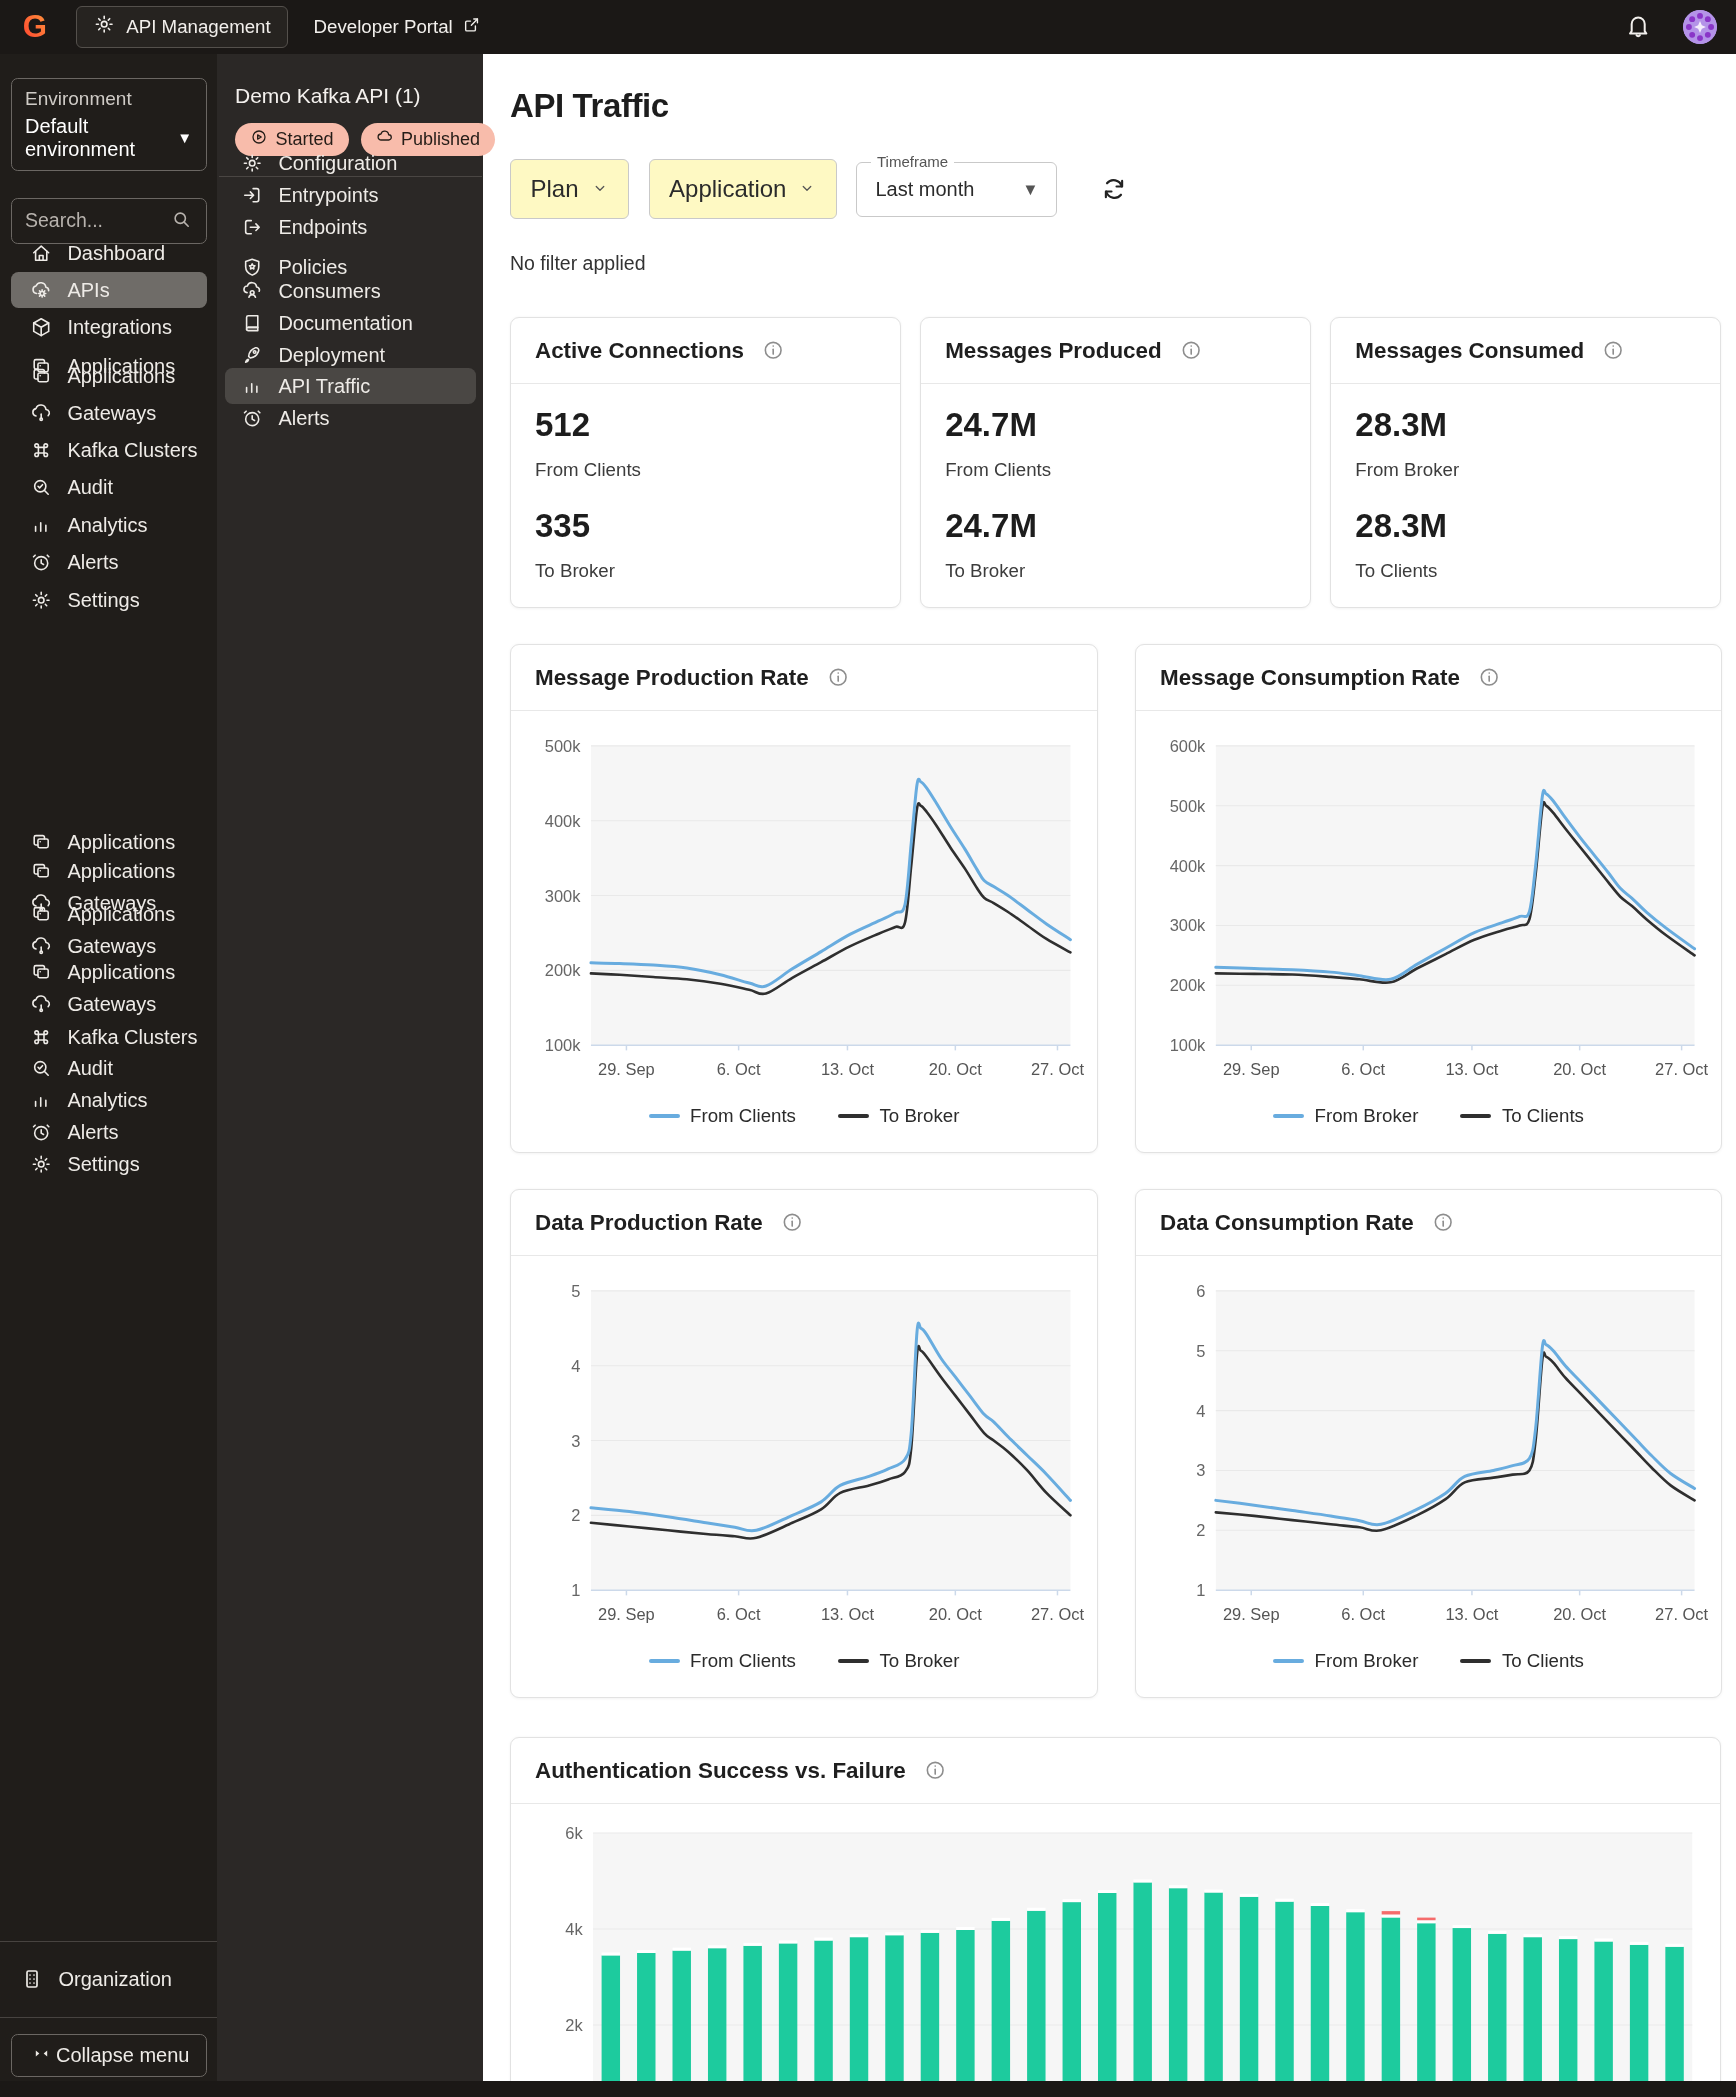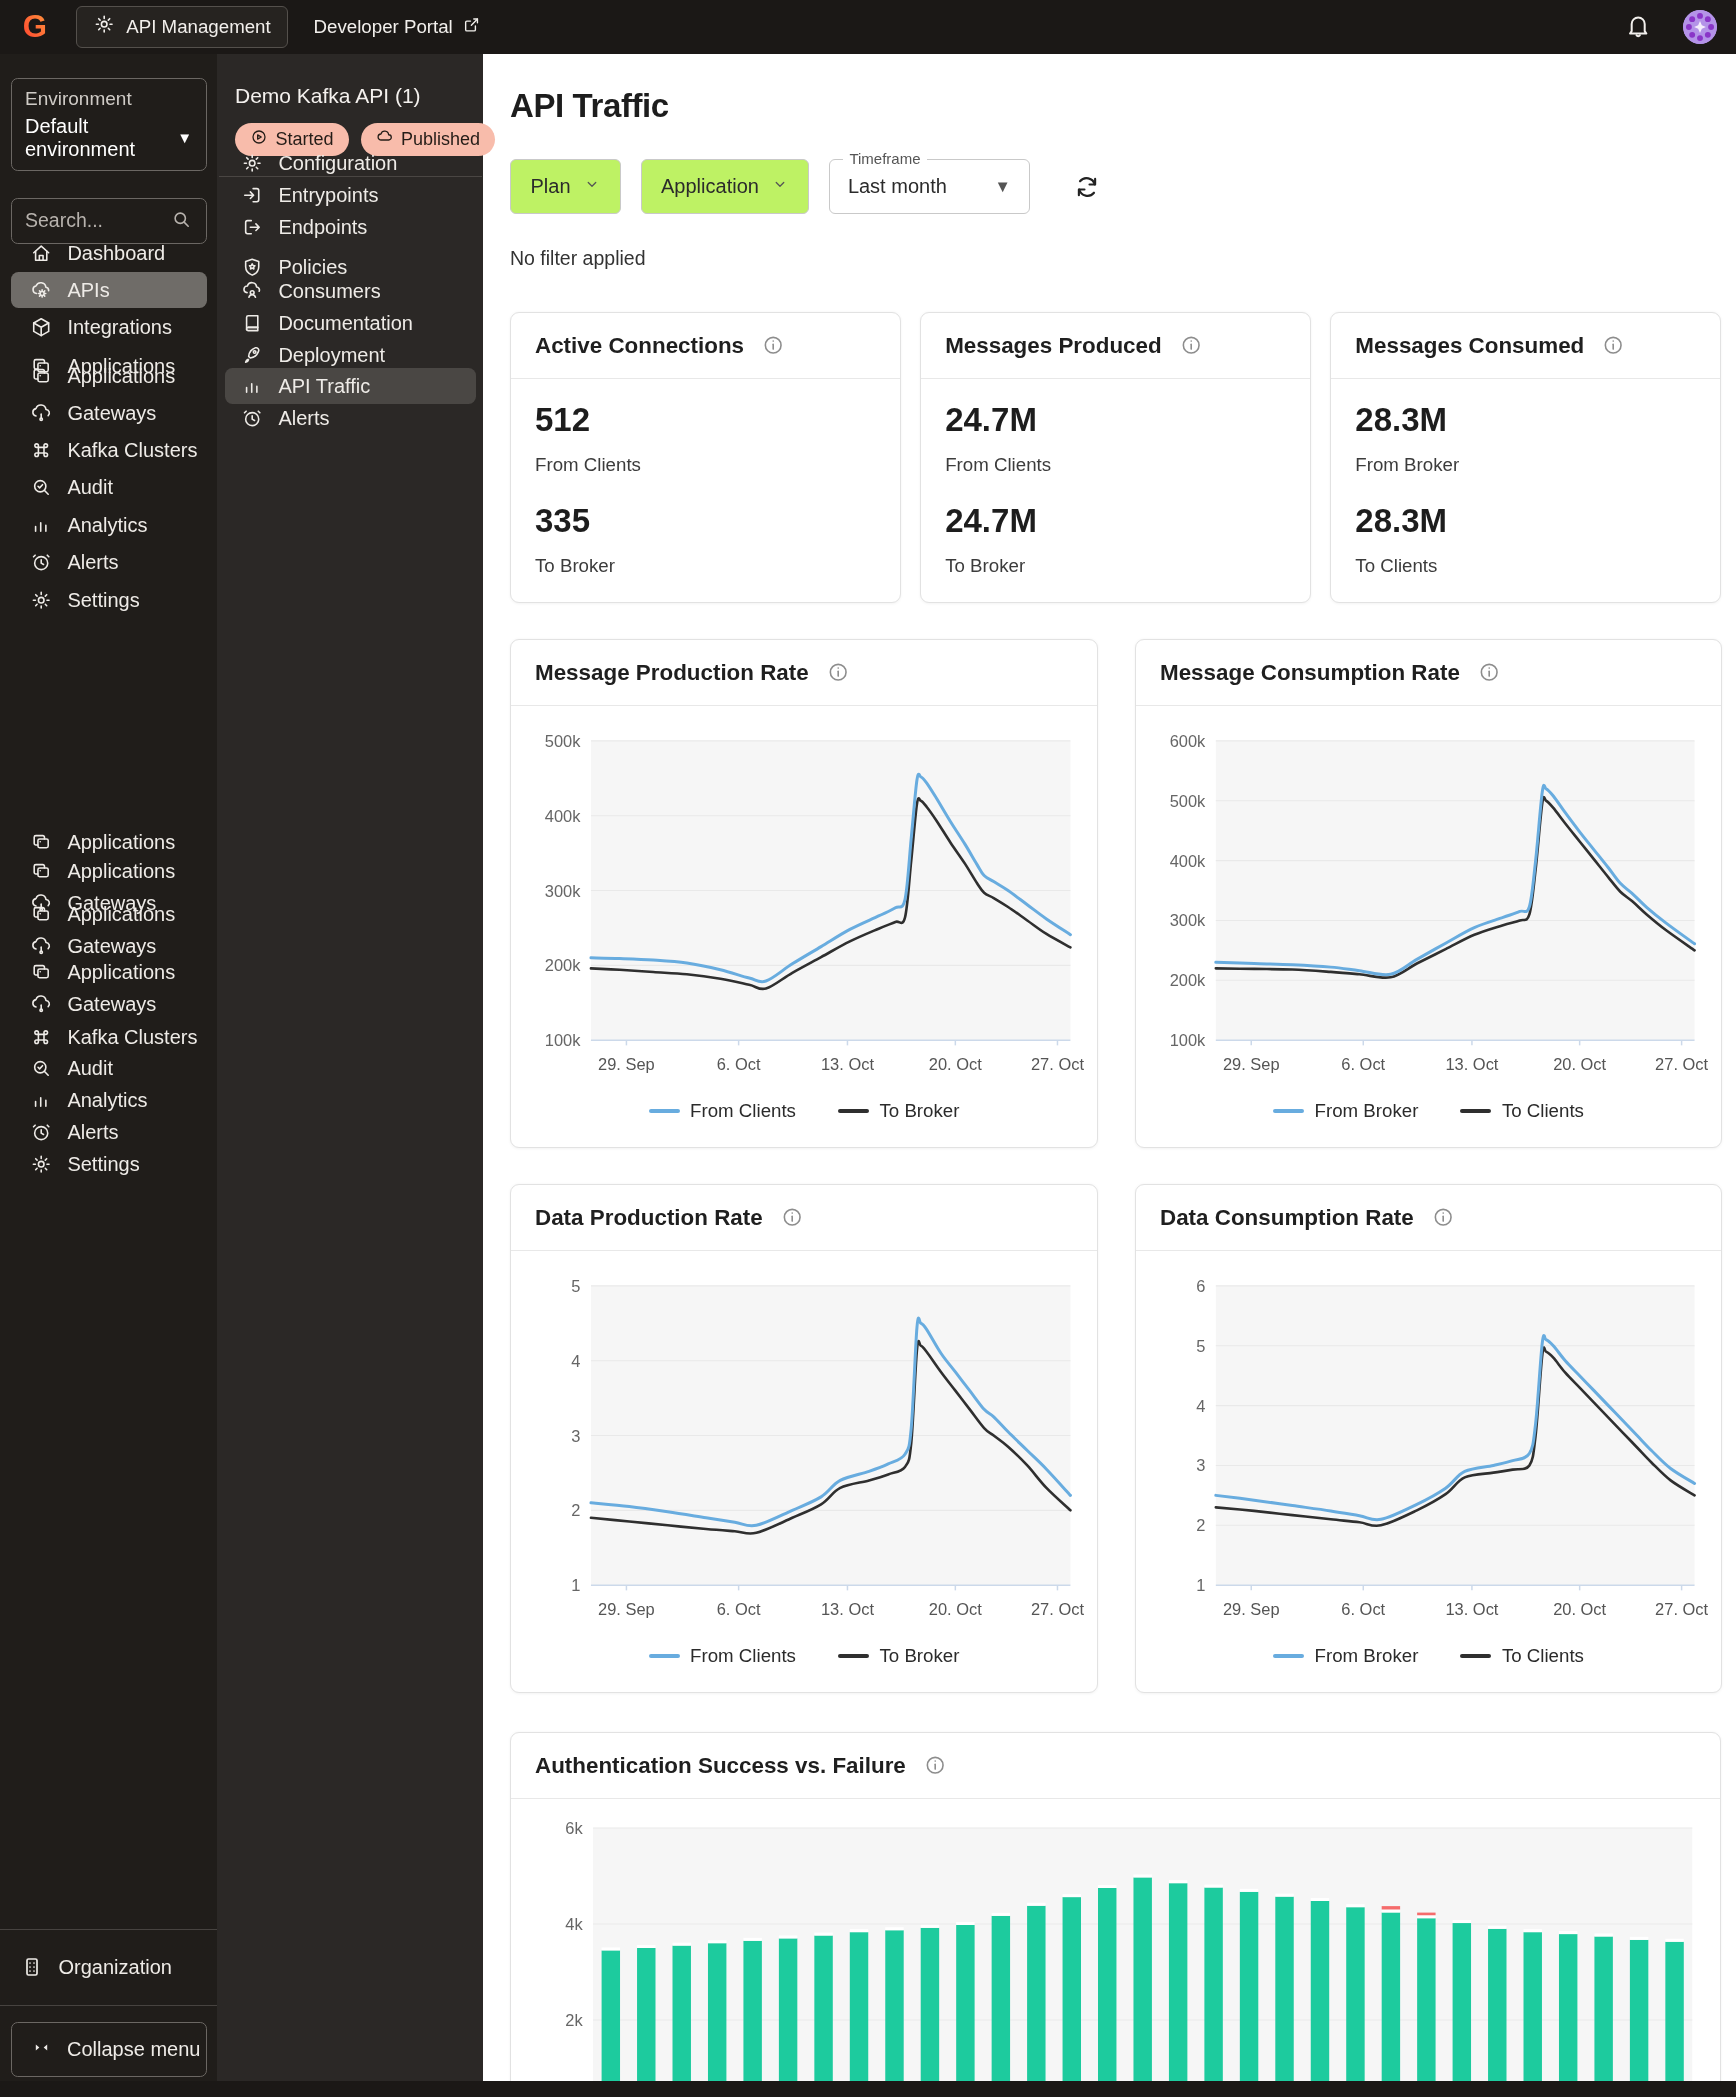--- a/index.html
+++ b/index.html
@@ -33,37 +33,37 @@
   .search-box { margin:27px 10.5px 0 10.5px; border:0.7px solid #6b6763; border-radius:6.7px; height:46px;
                 display:flex; align-items:center; padding:0 13.5px; color:#b7b2ad; }
   .search-box .ph { flex:1; font-size:19.5px; }
   .nav { position:absolute; left:0; top:0; width:100%; height:100%; }
   .nav-item { position:absolute; left:10.5px; right:10.5px; height:36px; display:flex; align-items:center; gap:15px;
               padding:0 0 0 19.5px; color:#eeebe7; font-size:20px; border-radius:7.5px; cursor:pointer; white-space:nowrap; }
   .nav-item.selected { background:#6f6c68; }
   .nav-item .ico { flex:0 0 auto; display:flex; }
   .sidebar-bottom { position:absolute; left:0; right:0; bottom:0; }
   .org-row { border-top:0.7px solid #474340; border-bottom:0.7px solid #474340; padding:19.5px 0; }
-  .collapse-btn { margin:16.5px 10.5px 21px 10.5px; border:0.7px solid #6b6763; border-radius:6.7px; height:55px;
-                  display:flex; align-items:center; gap:15px; padding-left:19.5px; color:#eeebe7; font-size:20px; cursor:pointer; }
+  .collapse-btn { margin:16.5px 10.5px 21px 10.5px; border:0.7px solid #6b6763; border-radius:6.7px; height:43px;
+                  display:flex; align-items:center; gap:4px; padding-left:19.5px; color:#eeebe7; font-size:20px; cursor:pointer; }
 
   
   .api-title { color:#f4f1ee; font-size:21px; padding:30px 18px 0 18px; }
   .badges { display:flex; gap:12px; padding:15px 18px 19.5px 18px; }
   .badge { display:flex; align-items:center; gap:7.5px; background:#f8bcab; color:#241c17;
            font-size:18px; border-radius:748px; padding:5.2px 15px; }
   .subnav .divider { border-top:0.7px solid #4a4643; margin:0 1.5px; }
   .subnav .nav-item { left:7.5px; right:7.5px; padding-left:16.5px; }
   .subnav .nav-item.selected { background:#4a4744; }
 
   
   .page-title { font-size:33px; font-weight:700; color:#1d1d1d; letter-spacing:-0.4px; }
   .filters { display:flex; align-items:center; gap:19.5px; margin-top:34px; }
   .filter-btn { display:flex; align-items:center; gap:12px; border:0.7px solid #c9c9c9; border-radius:6px;
-                background:#bef264; font-size:20px; color:#2b2b2b; padding:15px 19.5px; cursor:pointer; }
+                background:#fef9c3; font-size:24px; color:#2b2b2b; padding:15px 19.5px; cursor:pointer; }
   .filter-btn .caret { color:#555; }
   .tf-field { position:relative; border:0.7px solid #c9c9c9; border-radius:6px; min-width:201px;
               padding:15px 18px; display:flex; align-items:center; justify-content:space-between; cursor:pointer; }
   .tf-label { position:absolute; top:-9.7px; left:13.5px; background:#fff; padding:0 6px; font-size:15px; color:#555; }
   .tf-value { font-size:20px; color:#2b2b2b; }
   .tf-caret { color:#555; font-size:16.5px; margin-left:45px; }
   .refresh { margin-left:22.4px; color:#222; cursor:pointer; display:flex; }
   .no-filter { margin-top:33px; font-size:19.5px; color:#333; }
 
   .stats-row { display:grid; grid-template-columns:1fr 1fr 1fr; gap:19.5px; margin-top:42px; }

